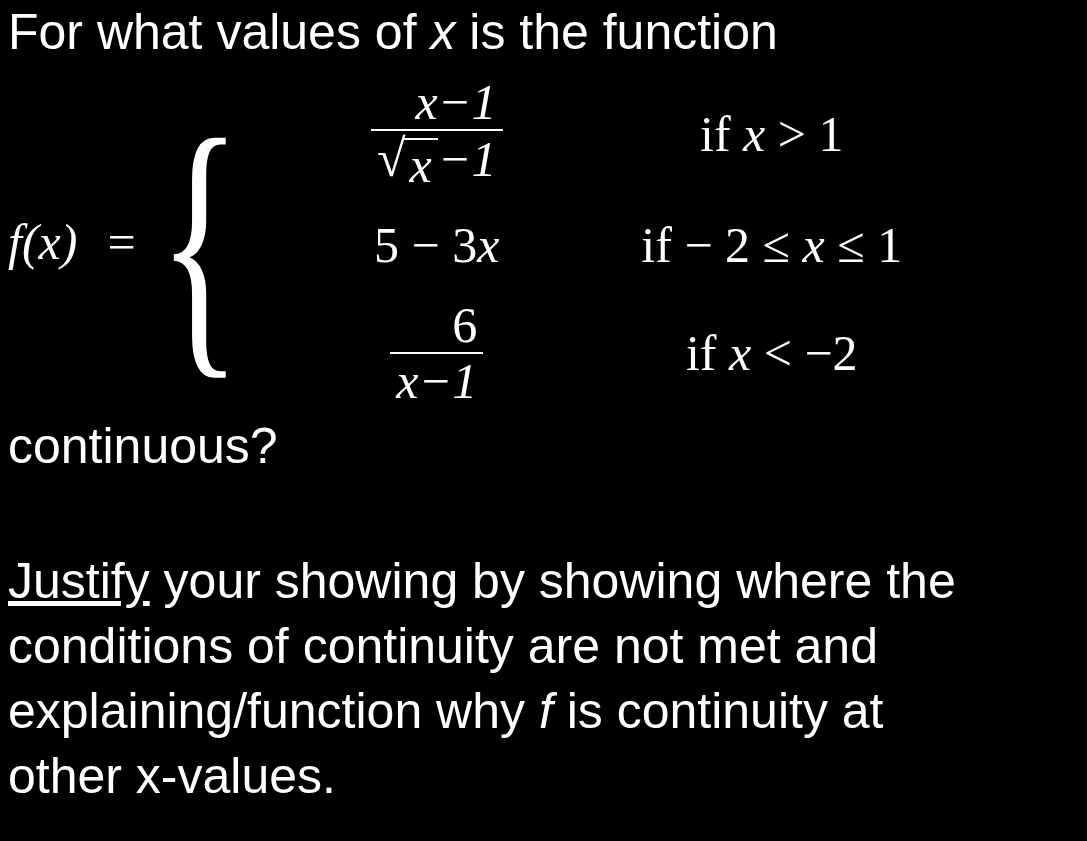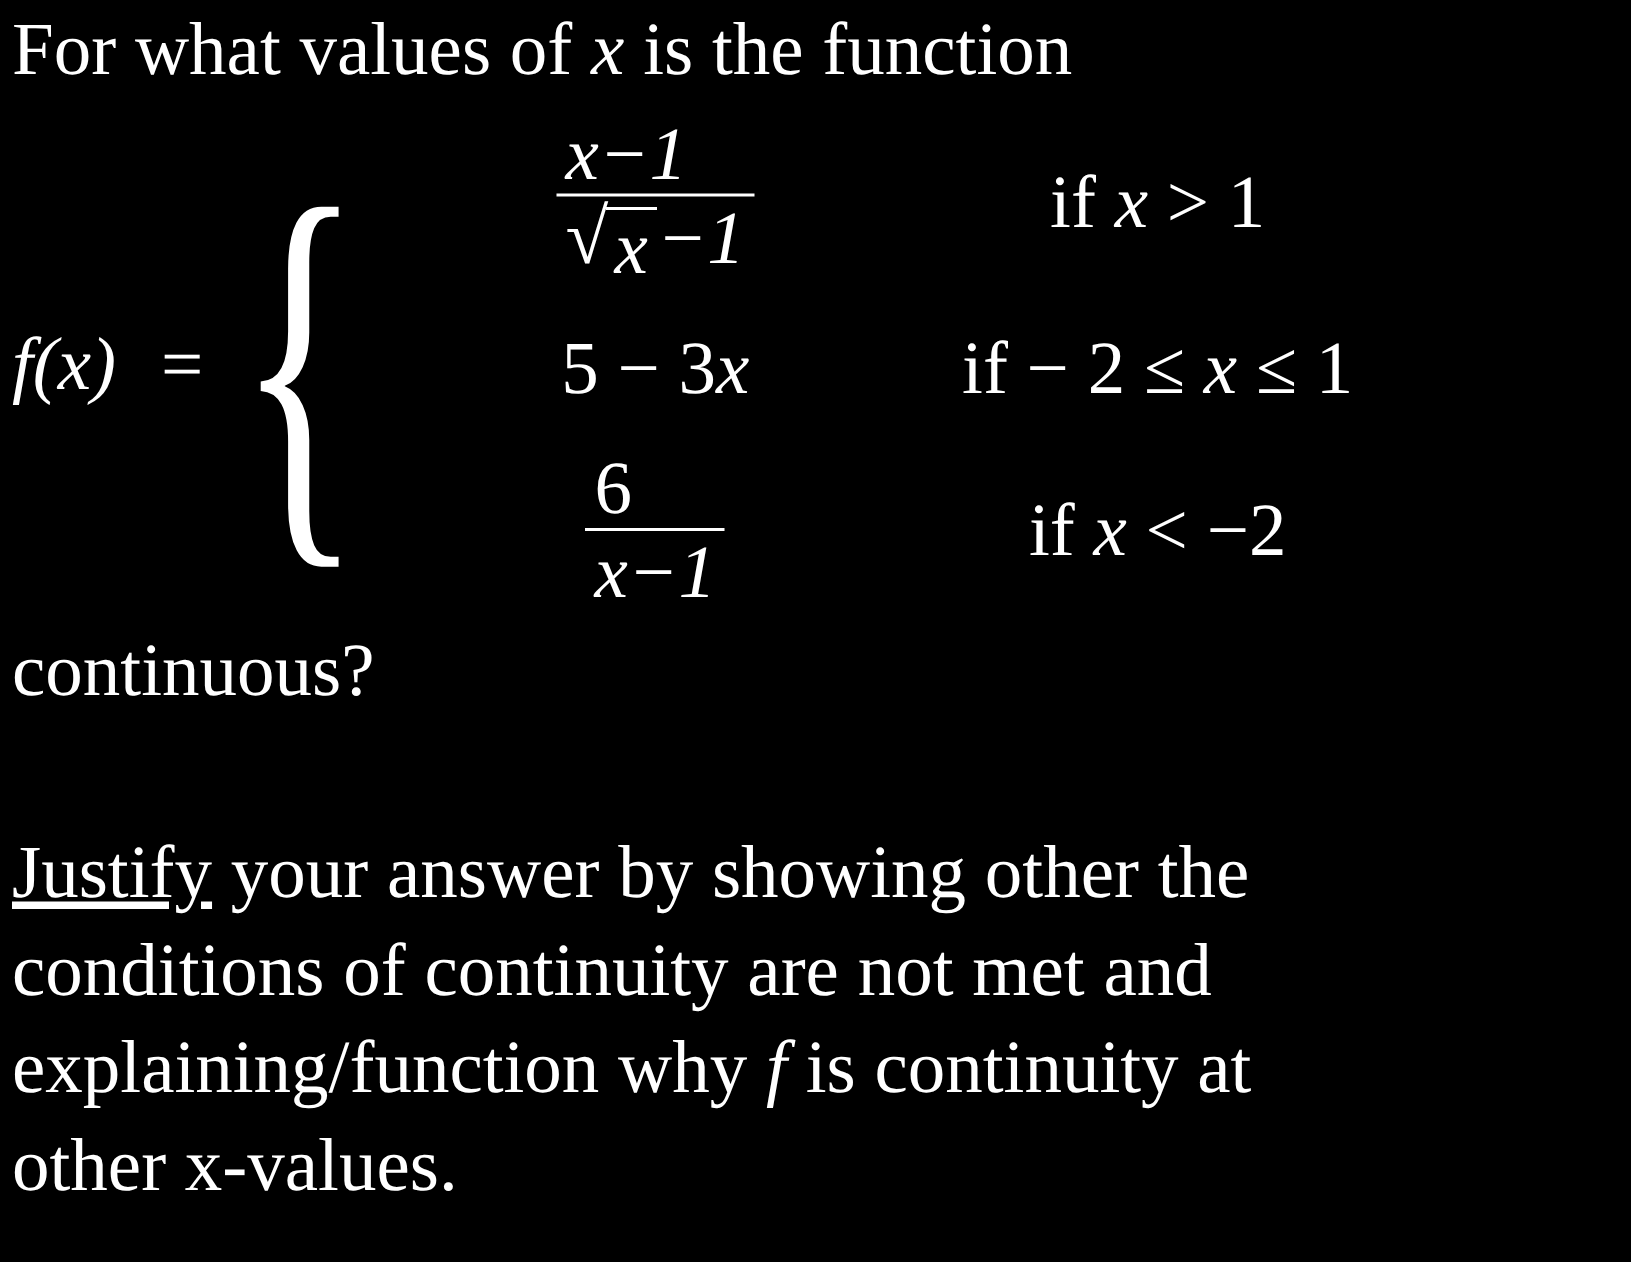--- a/index.html
+++ b/index.html
@@ -14,21 +14,20 @@
   }
   .page {
     box-sizing: border-box;
     width: 1087px;
     height: 841px;
     padding: 0 8px;
   }
   .line {
     font-size: 50px;
     line-height: 1.3;
-    font-family: Liberation Serif, serif;
   }
   .ital { font-style: italic; }
   .underline { text-decoration: underline; }
   
   .math-block {
     display: flex;
     align-items: center;
     font-family: "Cambria Math", "STIXGeneral", "Times New Roman", serif;
     font-size: 50px;
     margin: 10px 0 6px 0;
@@ -64,21 +63,21 @@
   }
   .case-cond {
     flex: 0 0 auto;
     min-width: 430px;
     text-align: center;
   }
   
   .frac {
     display: inline-flex;
     flex-direction: column;
-    align-items: flex-start;
+    align-items: flex-end;
     vertical-align: middle;
     line-height: 1;
   }
   .frac .num, .frac .den {
     padding: 2px 6px;
   }
   .frac .bar {
     align-self: stretch;
     border-top: 2.5px solid #fff;
     height: 0;
@@ -159,21 +158,21 @@
       </div>
 
     </div>
   </div>
 
   <div class="line" style="margin-top:0;">continuous?</div>
 
   <div style="height:70px"></div>
 
   <div class="line">
-    <span class="underline">Justify</span><span> your answer by showing other the</span>
+    <span class="underline">Justify</span><span> your showing by showing where the</span>
   </div>
   <div class="line">conditions of continuity are not met and</div>
   <div class="line">
     <span>explaining/function why </span><span class="ital">f</span><span> is continuity at</span>
   </div>
   <div class="line">other x-values.</div>
 
 </div>
 
 </body></html>

